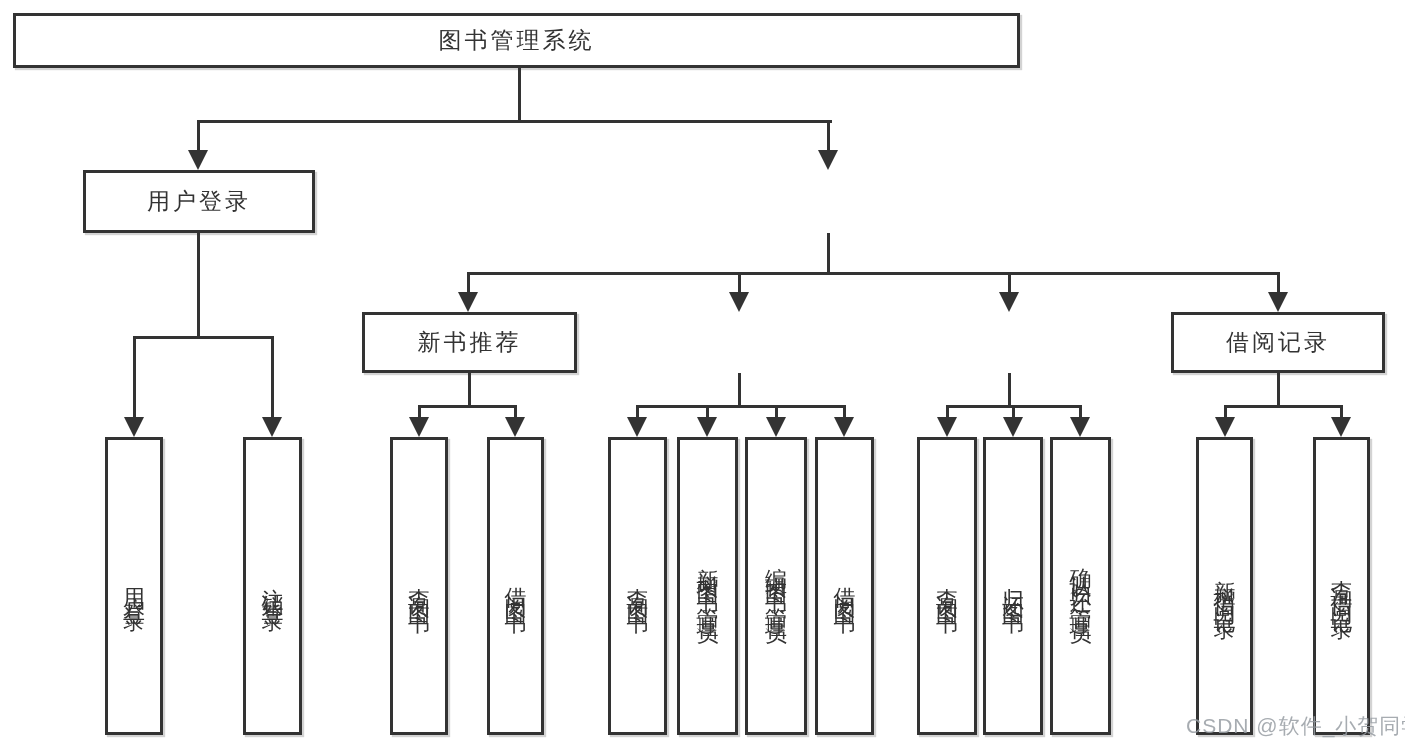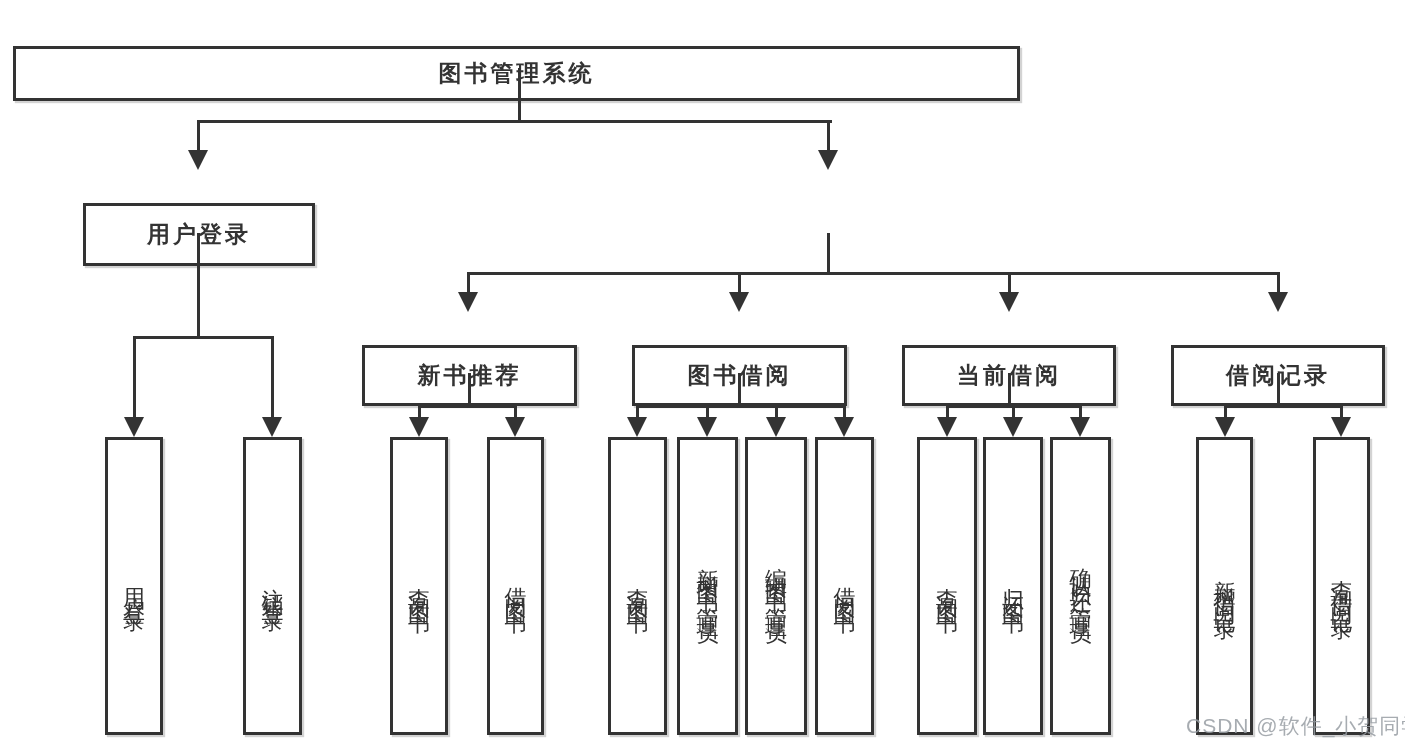--- a/index.html
+++ b/index.html
@@ -13,21 +13,21 @@
   
   .hbox,.vbox{
     position:absolute;
     box-sizing:border-box;
     border:3px solid #333333;
     background:#ffffff;
     display:flex;align-items:center;justify-content:center;
     color:#333333;
     box-shadow:2px 2px 1px rgba(130,130,130,0.35);
   }
-  .hbox{font-size:23px;letter-spacing:3px;font-weight:700;margin-top:33px;}
+  .hbox{font-size:23px;letter-spacing:3px;font-weight:400;}
   .vbox .vtext{
     writing-mode:vertical-rl;
     text-orientation:mixed;
     font-size:22px;
     letter-spacing:8px;
     line-height:1;
     color:#333333;
     white-space:nowrap;
   }
   
@@ -84,26 +84,20 @@
   <div class="arrow" style="left:458px;top:292px;"></div>
   <div class="line vline" style="left:738px;top:275px;height:17px;"></div>
   <div class="arrow" style="left:729px;top:292px;"></div>
   <div class="line vline" style="left:1008px;top:275px;height:17px;"></div>
   <div class="arrow" style="left:999px;top:292px;"></div>
   <div class="line vline" style="left:1277px;top:275px;height:17px;"></div>
   <div class="arrow" style="left:1268px;top:292px;"></div>
 
   <div class="hbox" style="left:362px;top:312px;width:215px;height:61px;">
     <span>新书推荐</span>
-  </div>
-  <div class="hbox" style="left:632px;top:312px;width:215px;height:61px;">
-    <span>图书借阅</span>
-  </div>
-  <div class="hbox" style="left:902px;top:312px;width:214px;height:61px;">
-    <span>当前借阅</span>
   </div>
   <div class="hbox" style="left:1171px;top:312px;width:214px;height:61px;">
     <span>借阅记录</span>
   </div>
 
   <div class="line vline" style="left:468px;top:373px;height:35px;"></div>
   <div class="line hline" style="left:418px;top:405px;width:99px;"></div>
   <div class="line vline" style="left:418px;top:408px;height:9px;"></div>
   <div class="arrow" style="left:409px;top:417px;"></div>
   <div class="line vline" style="left:514px;top:408px;height:9px;"></div>

